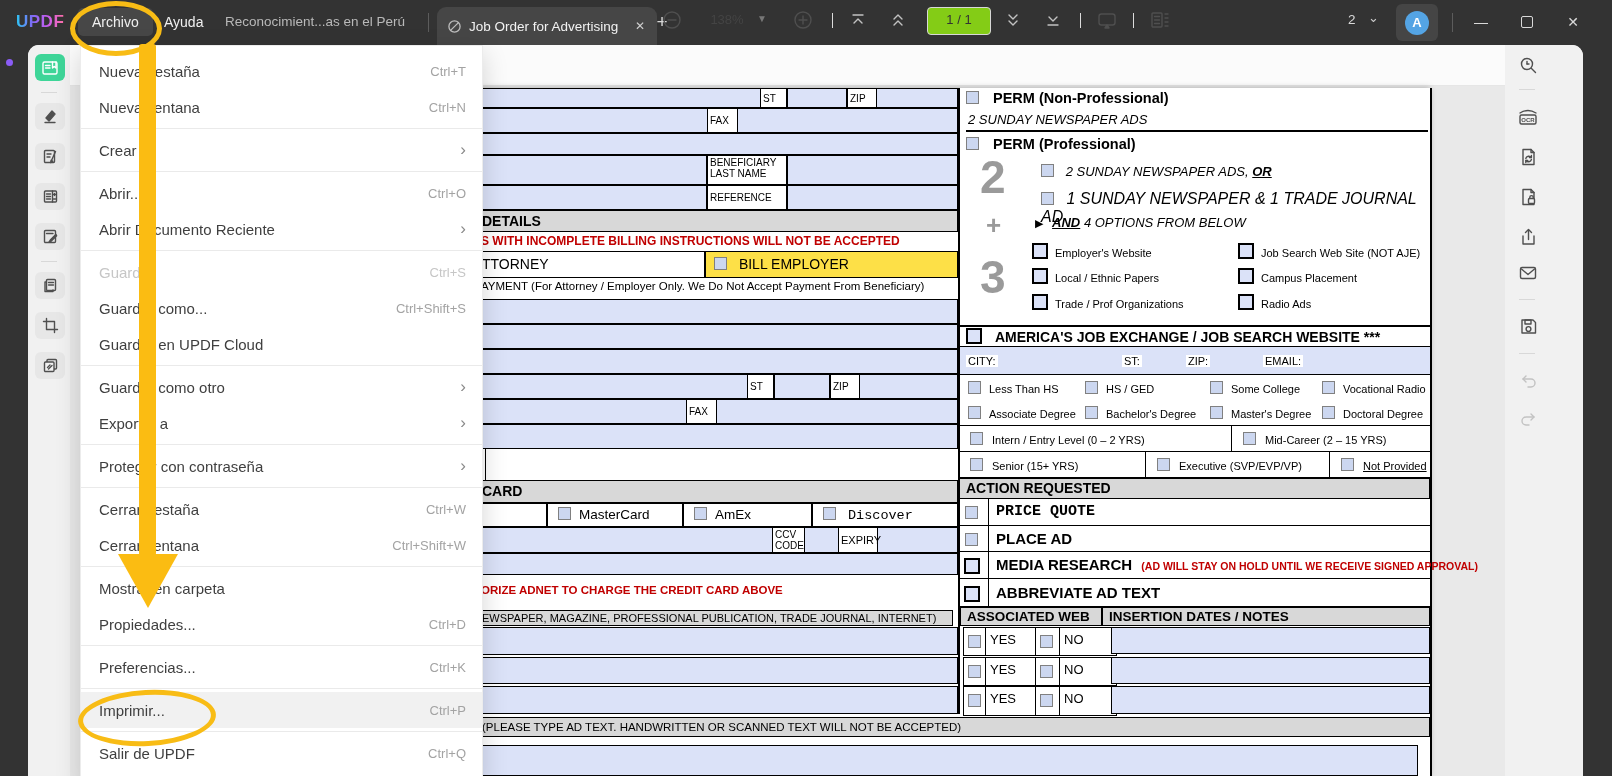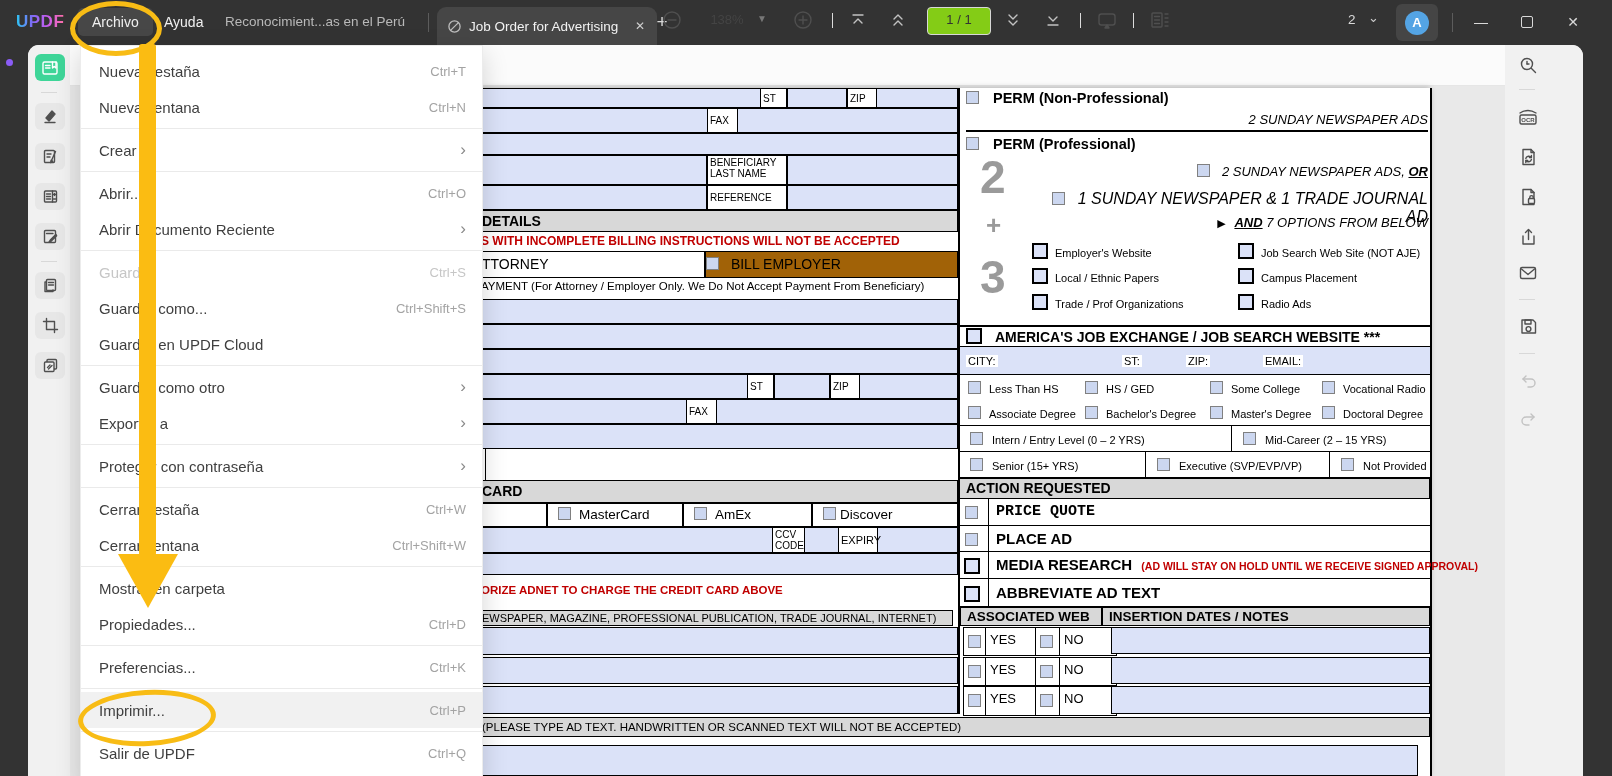--- a/index.html
+++ b/index.html
@@ -80,21 +80,21 @@
         box-shadow:0 0 6px rgba(0,0,0,.28);font-family:"Liberation Sans",sans-serif;color:#000;}
   #form{position:absolute;left:0;top:0;width:975px;height:688px;border-right:2px solid #000;}
   .c{position:absolute;box-sizing:border-box;}
   .bd{border:1px solid #000;}
   .blue{background:#dbe2f8;}
   .grayhdr{background:#d8d8d8;border:1px solid #000;font-weight:bold;font-size:13px;line-height:20px;padding-left:6px;}
   .lab{font-size:10px;line-height:11px;background:#fff;border:1px solid #000;padding:1px 2px;}
   .red{color:#c00000;font-weight:bold;}
   .cb{display:inline-block;width:11px;height:11px;background:#ccd7f0;border:1px solid #808080;vertical-align:-1px;}
   .cbb{display:inline-block;width:12px;height:12px;background:#dbe2f8;border:2px solid #000;vertical-align:-2px;}
-  .fi{font-style:italic;text-align:right;}
+  .fi{font-style:italic;}
   .bu{font-weight:bold;text-decoration:underline;}
   .bignum{position:absolute;color:#9a9a9a;font-weight:bold;font-family:"Liberation Sans",sans-serif;}
   .optrow{position:absolute;font-size:11px;white-space:nowrap;}
   .yn-cell{position:absolute;border:1px solid #000;background:#fff;font-size:13px;font-weight:normal;padding-left:4px;line-height:24px;}
 </style>
 </head>
 <body>
 
 <div id="content-bg"></div>
 <div id="viewport"></div>
@@ -353,21 +353,21 @@
   <div class="c lab" style="left:252px;top:97px;width:80px;height:25px;line-height:21px;">REFERENCE</div>
   <div class="c blue bd" style="left:332px;top:97px;width:171px;height:25px;"></div>
 
   <div class="c grayhdr" style="left:0;top:122px;width:503px;height:22px;font-size:14px;padding-left:26px;line-height:20px;">DETAILS</div>
 
   <div class="c" style="left:26px;top:146px;width:477px;height:17px;font-size:12px;">
     <span class="red">S WITH INCOMPLETE BILLING INSTRUCTIONS WILL NOT BE ACCEPTED</span>
   </div>
 
   <div class="c bd" style="left:0;top:163px;width:250px;height:27px;background:#fff;font-size:14px;line-height:25px;padding-left:26px;"><span>TTORNEY</span></div>
-  <div class="c bd" style="left:250px;top:163px;width:253px;height:27px;background:#a16207;font-size:14px;line-height:25px;">
+  <div class="c bd" style="left:250px;top:163px;width:253px;height:27px;background:#fde047;font-size:14px;line-height:25px;padding-left:8px;">
     <span class="cb"></span>
     <span style="margin-left:8px;">BILL EMPLOYER</span>
   </div>
 
   <div class="c" style="left:26px;top:192px;width:477px;height:18px;font-size:11.5px;">AYMENT (For Attorney / Employer Only. We Do Not Accept Payment From Beneficiary)</div>
 
   <div class="c blue bd" style="left:12px;top:211px;width:491px;height:25px;"></div>
   <div class="c blue bd" style="left:0;top:236px;width:503px;height:25px;"></div>
   <div class="c blue bd" style="left:0;top:261px;width:503px;height:25px;"></div>
 
@@ -386,21 +386,21 @@
   <div class="c grayhdr" style="left:0;top:392px;width:503px;height:23px;font-size:14px;padding-left:26px;line-height:21px;">CARD</div>
 
   <div class="c bd" style="left:0;top:415px;width:92px;height:24px;background:#fff;"></div>
   <div class="c bd" style="left:92px;top:415px;width:136px;height:24px;background:#fff;font-size:13.5px;line-height:22px;padding-left:10px;">
     <span class="cb"></span><span style="margin-left:8px;">MasterCard</span>
   </div>
   <div class="c bd" style="left:228px;top:415px;width:129px;height:24px;background:#fff;font-size:13.5px;line-height:22px;padding-left:10px;">
     <span class="cb"></span><span style="margin-left:8px;">AmEx</span>
   </div>
   <div class="c bd" style="left:357px;top:415px;width:146px;height:24px;background:#fff;font-size:13.5px;line-height:22px;padding-left:10px;">
-    <span class="cb"></span><span style="margin-left:4px;">Discover</span>
+    <span class="cb"></span><span style="margin-left:12px;font-family:Liberation Mono, monospace;">Discover</span>
   </div>
 
   <div class="c blue bd" style="left:0;top:439px;width:503px;height:26px;"></div>
   <div class="c lab" style="left:317px;top:439px;width:33px;height:26px;">CCV CODE</div>
   <div class="c lab" style="left:383px;top:439px;width:40px;height:26px;line-height:22px;font-size:11px;">EXPIRY</div>
 
   <div class="c blue bd" style="left:12px;top:465px;width:491px;height:22px;"></div>
 
   <div class="c" style="left:26px;top:496px;width:477px;height:16px;font-size:11.5px;">
     <span class="red">ORIZE ADNET TO CHARGE THE CREDIT CARD ABOVE</span>
@@ -431,21 +431,21 @@
   <div class="c fi" style="left:586px;top:76px;width:387px;height:18px;font-size:13px;">
     <span class="cb"></span>
     <span style="margin-left:8px;"><span>2 SUNDAY NEWSPAPER ADS, </span><span class="bu">OR</span></span>
   </div>
   <div class="c fi" style="left:586px;top:102px;width:387px;height:18px;font-size:16px;">
     <span class="cb"></span>
     <span style="margin-left:8px;">1 SUNDAY NEWSPAPER &amp; 1 TRADE JOURNAL AD</span>
   </div>
   <div class="c fi" style="left:580px;top:127px;width:393px;height:18px;font-size:13px;">
     <span style="font-style:normal;font-size:11px;">▶</span>
-    <span style="margin-left:5px;"><span class="bu">AND</span><span> 7 OPTIONS FROM BELOW</span></span>
+    <span style="margin-left:5px;"><span class="bu">AND</span><span> 4 OPTIONS FROM BELOW</span></span>
   </div>
 
   <div class="optrow" style="left:577px;top:155px;">
     <span class="cbb"></span><span style="margin-left:7px;">Employer's Website</span>
   </div>
   <div class="optrow" style="left:783px;top:155px;">
     <span class="cbb"></span><span style="margin-left:7px;">Job Search Web Site (NOT AJE)</span>
   </div>
   <div class="optrow" style="left:577px;top:180px;">
     <span class="cbb"></span><span style="margin-left:7px;">Local / Ethnic Papers</span>
@@ -488,21 +488,21 @@
   <div class="c" style="left:505px;top:338px;width:470px;height:26px;font-size:12px;border-bottom:1px solid #000;">
     <span style="position:absolute;left:271px;top:0;width:1px;height:26px;background:#000;"></span>
     <span class="optrow" style="left:10px;top:6px;"><span class="cb"></span><span style="margin-left:9px;">Intern / Entry Level (0 – 2 YRS)</span></span>
     <span class="optrow" style="left:283px;top:6px;"><span class="cb"></span><span style="margin-left:9px;">Mid-Career (2 – 15 YRS)</span></span>
   </div>
   <div class="c" style="left:505px;top:364px;width:470px;height:26px;font-size:12px;border-bottom:1px solid #000;">
     <span style="position:absolute;left:185px;top:0;width:1px;height:26px;background:#000;"></span>
     <span style="position:absolute;left:369px;top:0;width:1px;height:26px;background:#000;"></span>
     <span class="optrow" style="left:10px;top:6px;"><span class="cb"></span><span style="margin-left:9px;">Senior (15+ YRS)</span></span>
     <span class="optrow" style="left:197px;top:6px;"><span class="cb"></span><span style="margin-left:9px;">Executive (SVP/EVP/VP)</span></span>
-    <span class="optrow" style="left:381px;top:6px;"><span class="cb"></span><span style="margin-left:9px;">Not Provided</span></span>
+    <span class="optrow" style="left:381px;top:6px;text-decoration:underline;"><span class="cb"></span><span style="margin-left:9px;">Not Provided</span></span>
   </div>
 
   <div class="c grayhdr" style="left:505px;top:390px;width:470px;height:21px;font-size:14px;line-height:19px;border-left:none;">ACTION REQUESTED</div>
   <div class="c" style="left:505px;top:411px;width:470px;height:27px;border-bottom:1px solid #000;font-size:15px;font-weight:bold;line-height:26px;font-family:Liberation Mono, monospace;">
     <span style="position:absolute;left:5px;top:7px;" class="cb"></span>
     <span style="position:absolute;left:28px;top:0;width:1px;height:27px;background:#000;"></span>
     <span style="margin-left:36px;">PRICE QUOTE</span>
   </div>
   <div class="c" style="left:505px;top:438px;width:470px;height:26px;border-bottom:1px solid #000;font-size:15px;font-weight:bold;line-height:25px;">
     <span style="position:absolute;left:5px;top:7px;" class="cb"></span>

